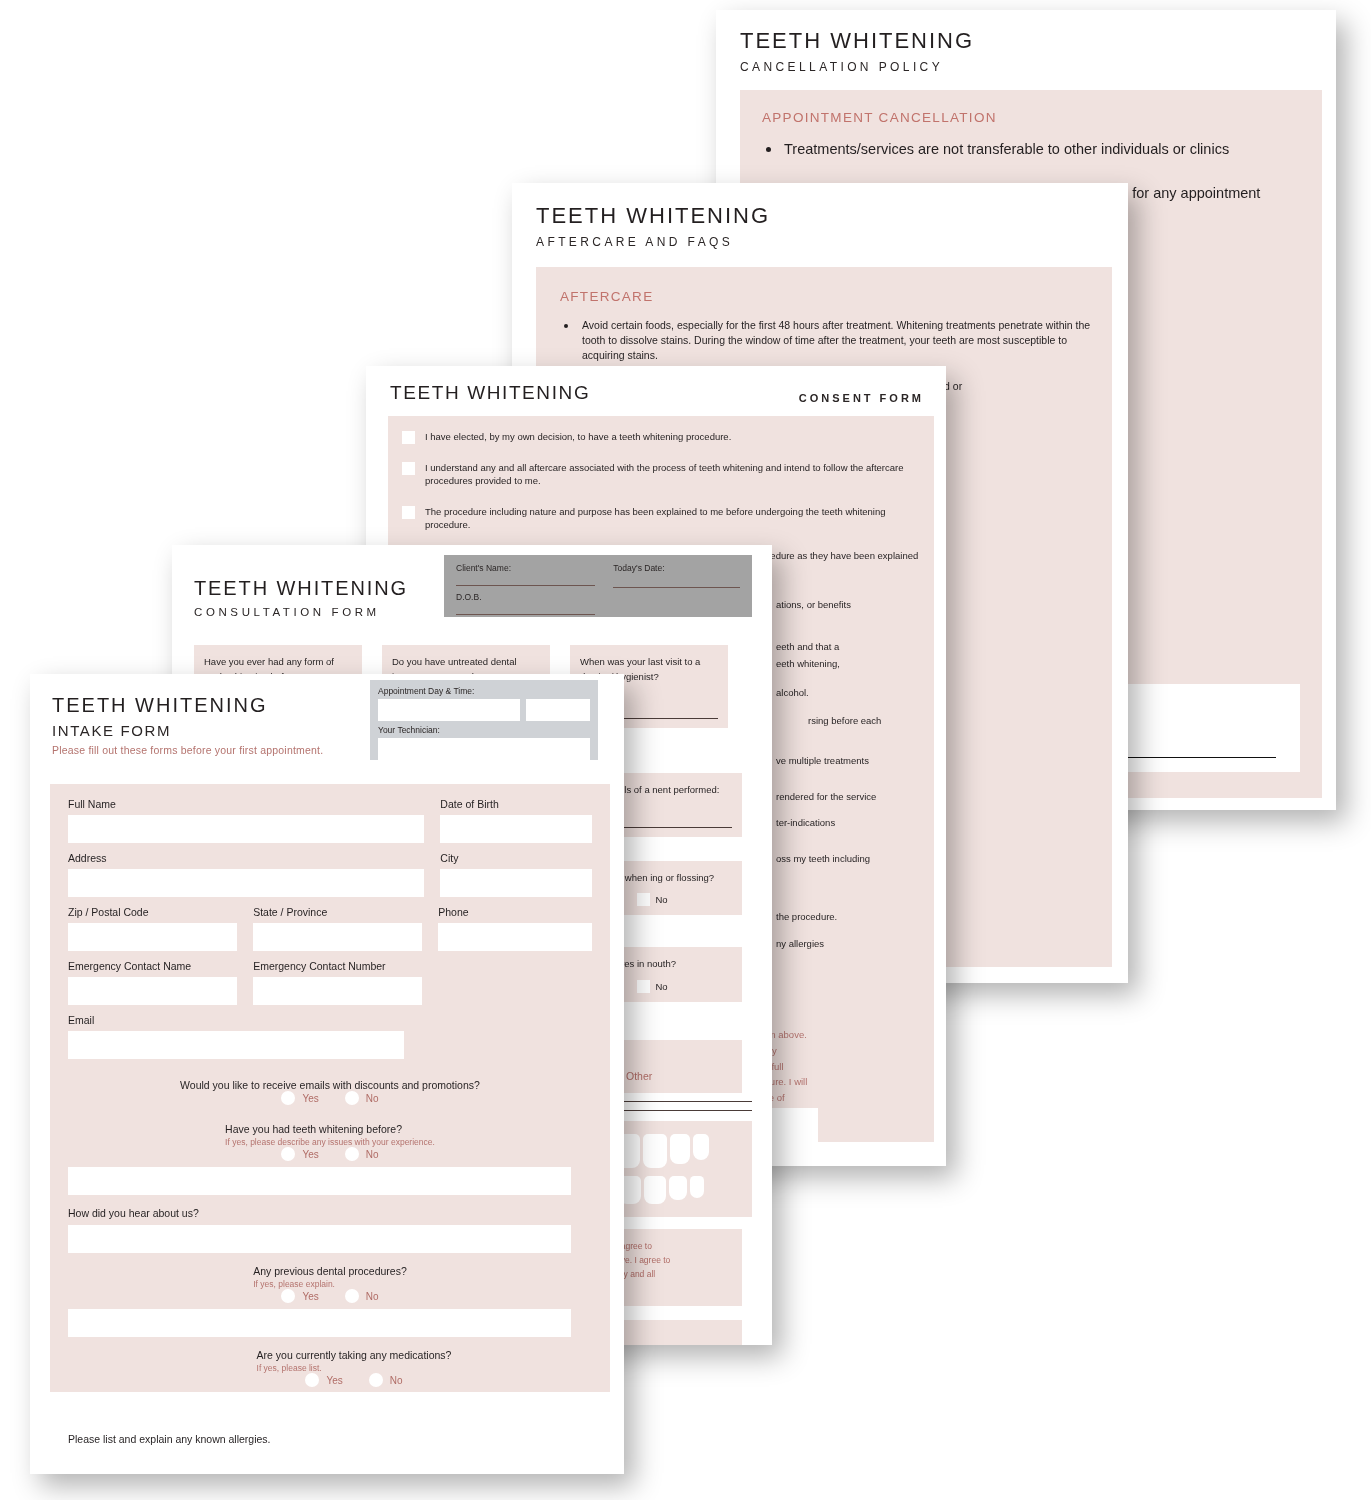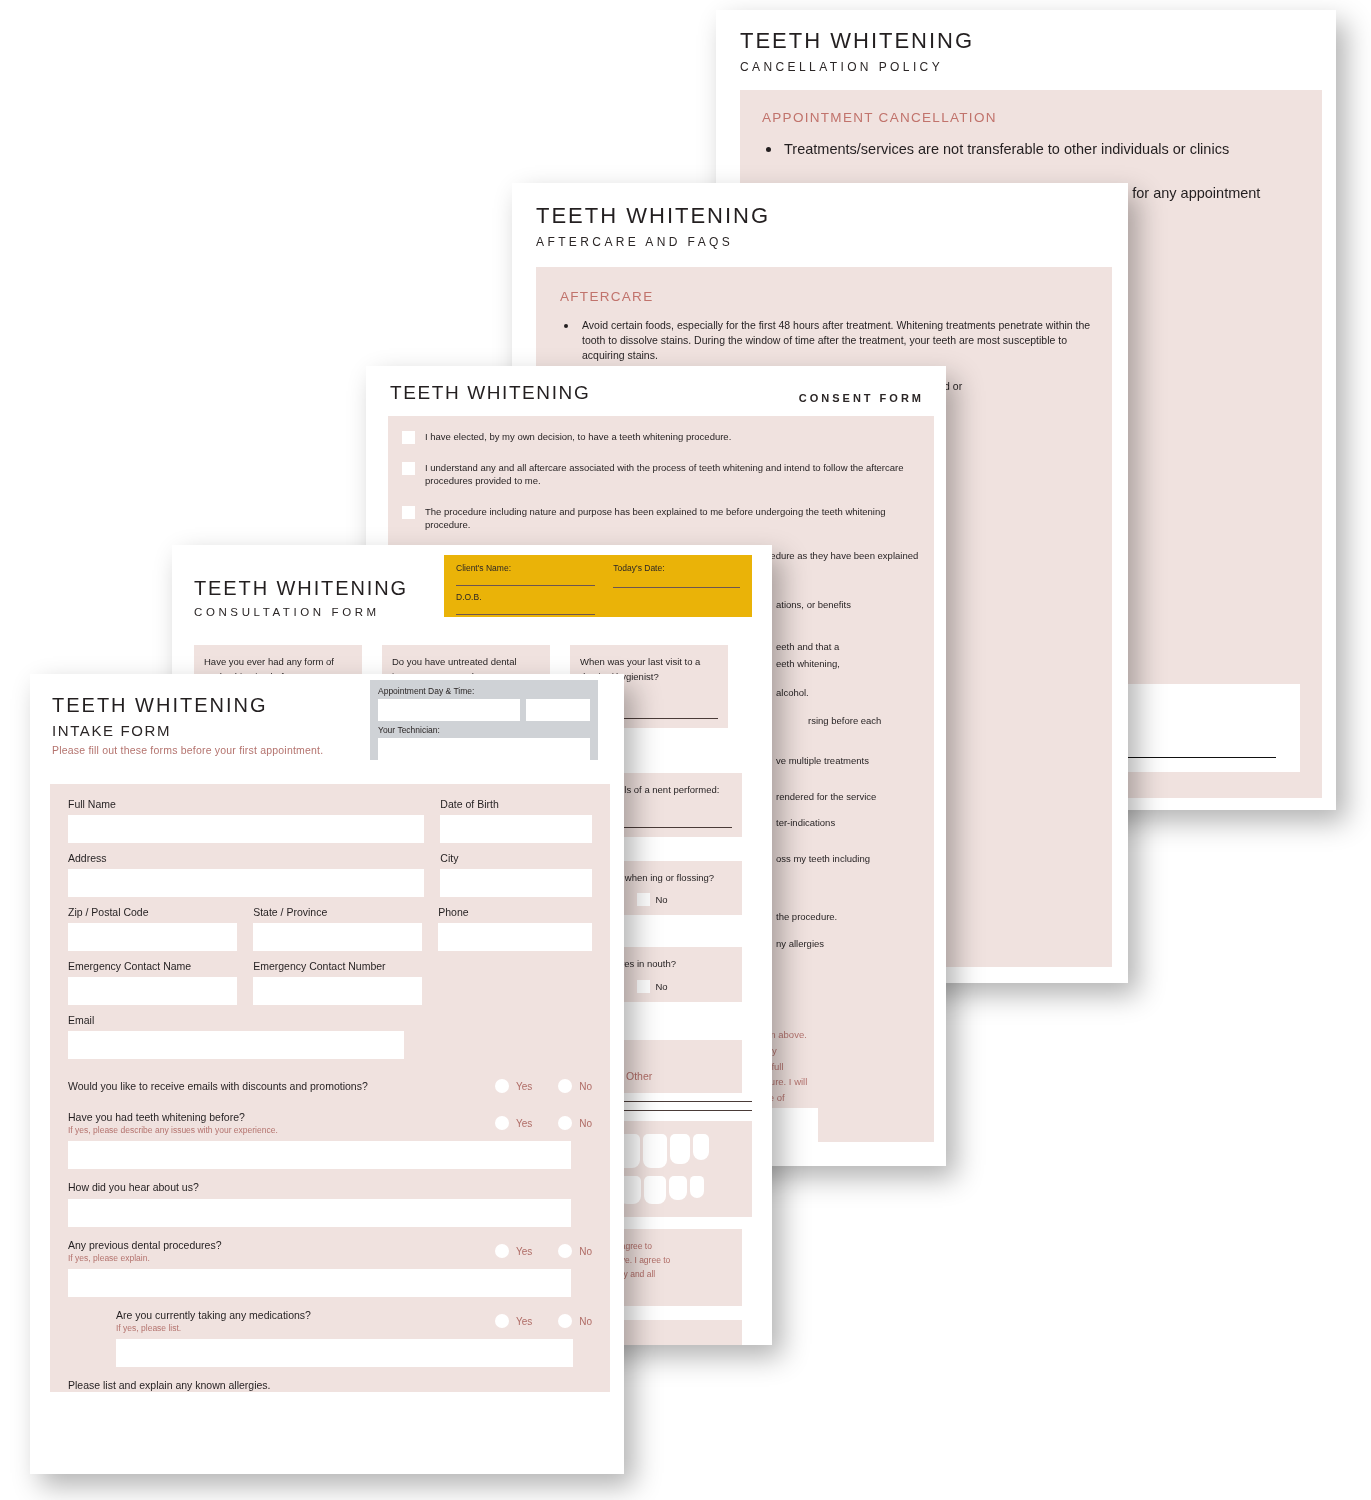--- a/index.html
+++ b/index.html
@@ -72,42 +72,42 @@
   .chk-txt { font-size:9.5px; line-height:1.42; color:#231f20; }
   .frag-s { font-size:9.5px; line-height:1.45; color:#231f20; margin-bottom:13px; }
   .frag-rose { color:#b4736e; }
 
   
   #page-consultation { left: 172px; top: 545px; width: 600px; height: 800px; }
   #page-consultation .hd { padding: 18px 0 0 22px; }
   #page-consultation .doc-title { font-size: 20px; letter-spacing: 1.9px; }
   #page-consultation .doc-sub { font-size: 11.5px; letter-spacing: 3.6px; }
   .client-box { position:absolute; left:272px; top:10px; width:308px; height:62px;
-                background:#eab308; padding:8px 12px; }
+                background:#a3a3a3; padding:8px 12px; }
   .cb-lbl { font-size: 8.5px; color:#2b2626; }
   .cb-rule { border-bottom: 1.6px solid #6d5550; height:1px; }
   .q-card { background:#f0e2df; padding:9px 10px; }
   .q-txt { font-size:9.5px; line-height:1.6; color:#231f20; }
   .q-opt { display:flex; align-items:center; gap:6px; font-size:9.5px; color:#231f20; }
   .q-sq { width:13px; height:13px; background:#fff; }
   .thin-rule { border-bottom:1.5px solid #4a3b38; height:1px; }
 
   
   #page-intake { left: 30px; top: 674px; width: 594px; height: 800px; }
   #page-intake .hd { padding: 20px 0 0 22px; }
   #page-intake .doc-title { font-size: 20px; letter-spacing: 2.0px; }
   #page-intake .doc-sub { font-size: 15px; letter-spacing: 1.6px; margin-top:5px;}
   .appt-box { position:absolute; left:340px; top:6px; width:228px; height:80px;
               background:#cfd2d6; padding:6px 8px; }
   .appt-lbl { font-size:8.5px; color:#2b2626; margin-bottom:3px; }
   .appt-in { background:#fff; height:22px; }
   .intake-body { margin: 16px 14px 0 20px; padding: 14px 18px 18px 18px; }
   .fld-lbl { font-size:10.5px; color:#231f20; margin-bottom:5px; }
   .fld-in { background:#fff; height:28px; }
-  .q-line { display:flex; align-items:center; justify-content:space-between; }
+  .q-line { display:flex; align-items:center; justify-content:space-between;flex-direction:column; }
   .q-lbl { font-size:10.5px; color:#231f20; }
   .q-hint { font-size:8.5px; color:#b4736e; margin-top:2px; }
   .radio-group { display:flex; align-items:center; gap:26px; }
   .radio-item { display:flex; align-items:center; gap:7px; font-size:10px; color:#b06c66; }
   .radio-dot { width:14px; height:14px; border-radius:50%; background:#fff; }
   .teeth-img { background:#f0e2df; padding:6px 8px; }
   .teeth-row { display:flex; gap:3px; justify-content:center; }
   .tooth { background:#fff; border-radius: 5px 5px 8px 8px; }
 </style>
 </head>

